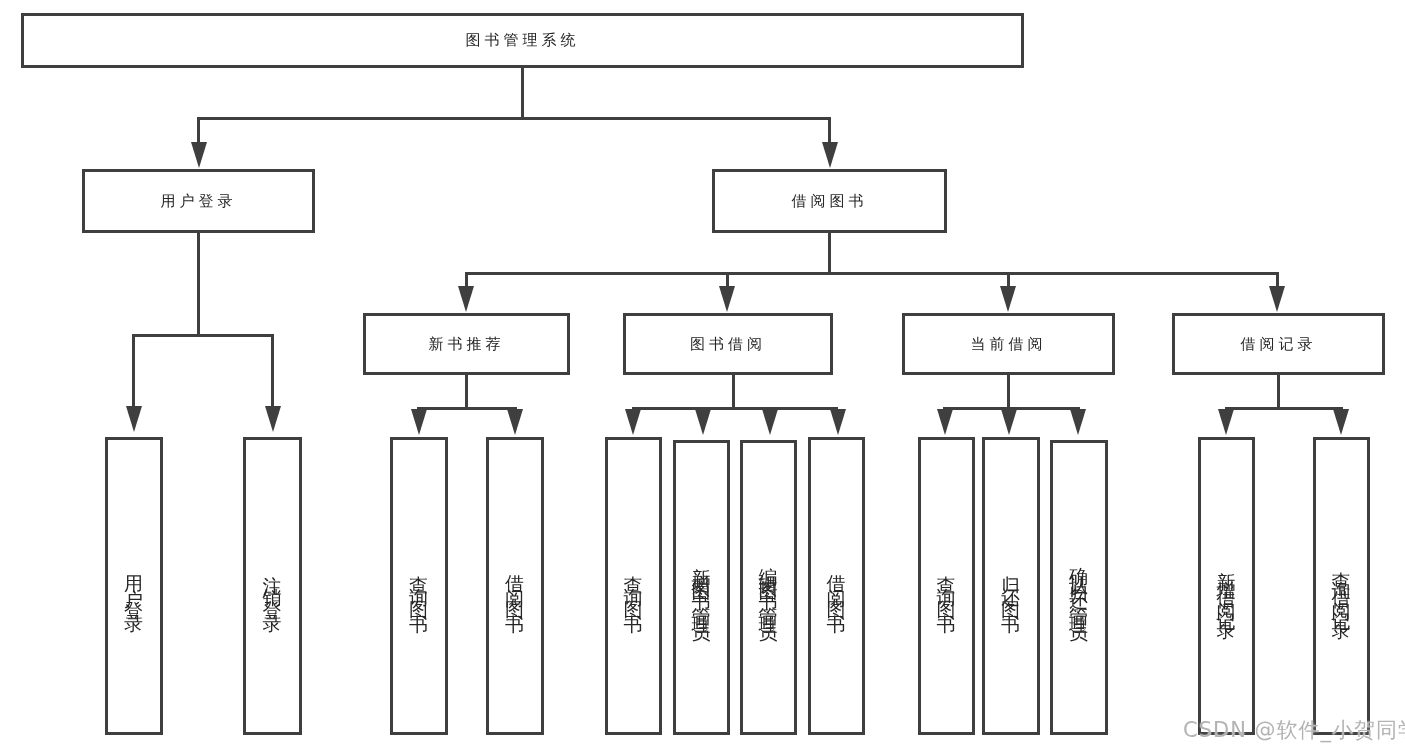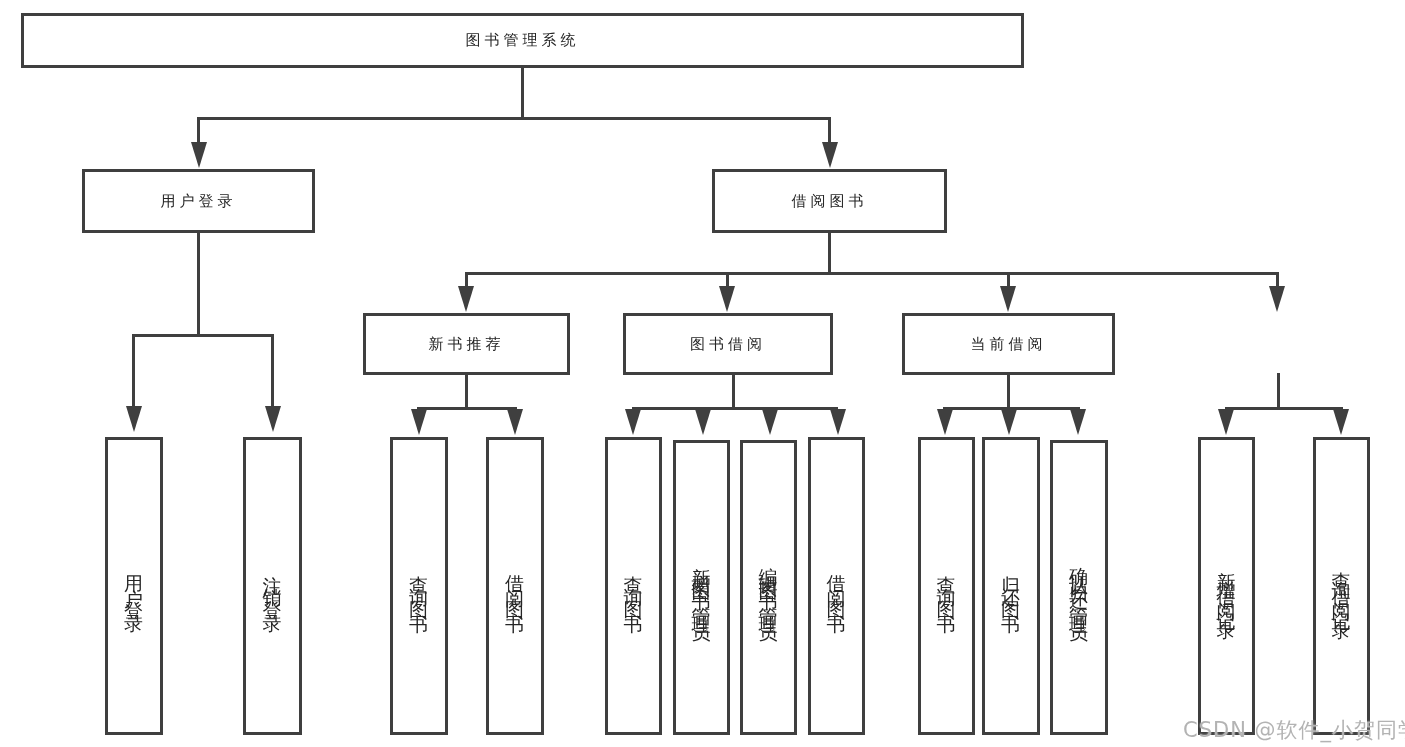--- a/index.html
+++ b/index.html
@@ -60,20 +60,21 @@
   <div class="line" style="left:726px;top:272px;width:3px;height:17px;"></div>
   <div class="arrow" style="left:719px;top:286px;"></div>
   <div class="line" style="left:1007px;top:272px;width:3px;height:17px;"></div>
   <div class="arrow" style="left:1000px;top:286px;"></div>
   <div class="line" style="left:1276px;top:272px;width:3px;height:17px;"></div>
   <div class="arrow" style="left:1269px;top:286px;"></div>
 
   <div class="box hlabel" style="left:623px;top:313px;width:210px;height:62px;">图书借阅</div>
   <div class="box hlabel" style="left:363px;top:313px;width:207px;height:62px;">新书推荐</div>
   <div class="box hlabel" style="left:902px;top:313px;width:213px;height:62px;">当前借阅</div>
+  <div class="box hlabel" style="left:1172px;top:313px;width:213px;height:62px;">借阅记录</div>
 
   <div class="line" style="left:465px;top:373px;width:3px;height:37px;"></div>
   <div class="line" style="left:417px;top:407px;width:100px;height:3px;"></div>
   <div class="arrow" style="left:411px;top:409px;"></div>
   <div class="arrow" style="left:507px;top:409px;"></div>
 
   <div class="line" style="left:732px;top:373px;width:3px;height:37px;"></div>
   <div class="line" style="left:632px;top:407px;width:206px;height:3px;"></div>
   <div class="arrow" style="left:625px;top:409px;"></div>
   <div class="arrow" style="left:695px;top:409px;"></div>

